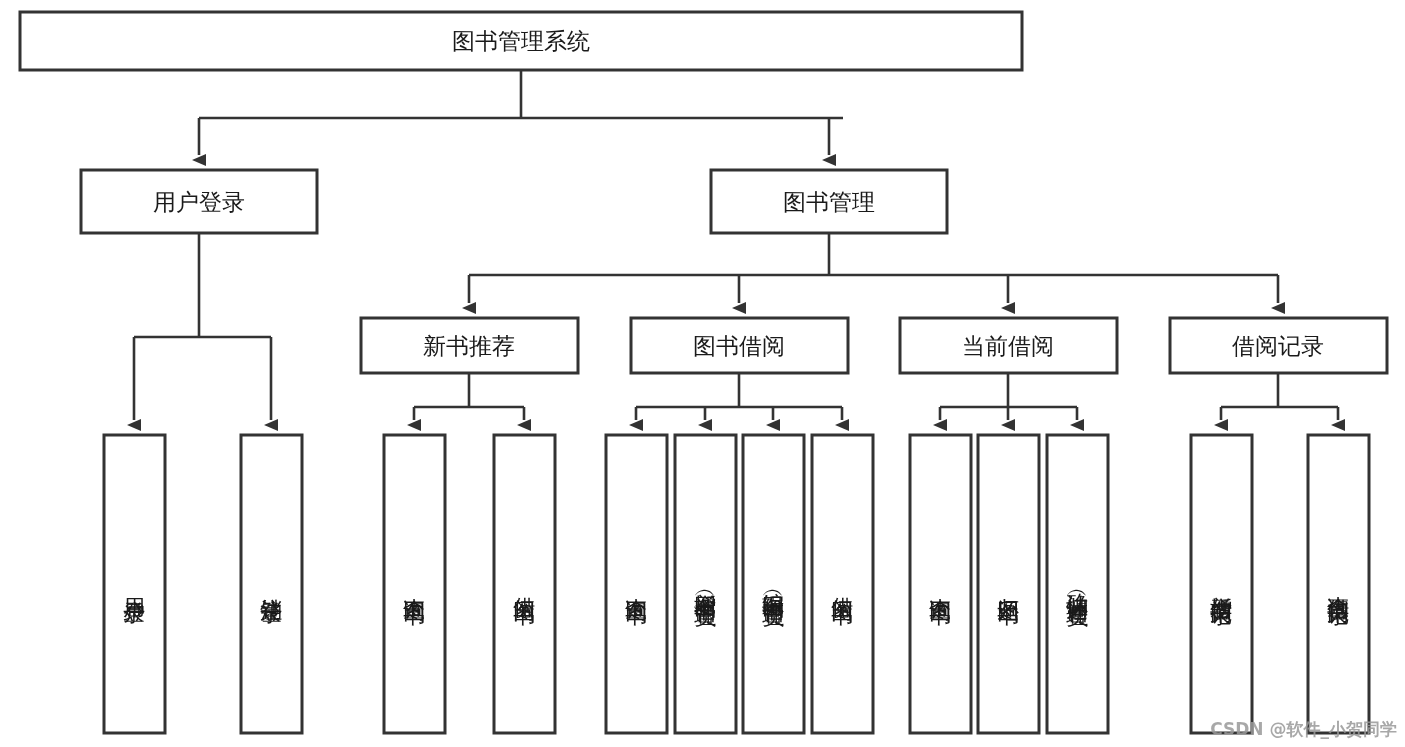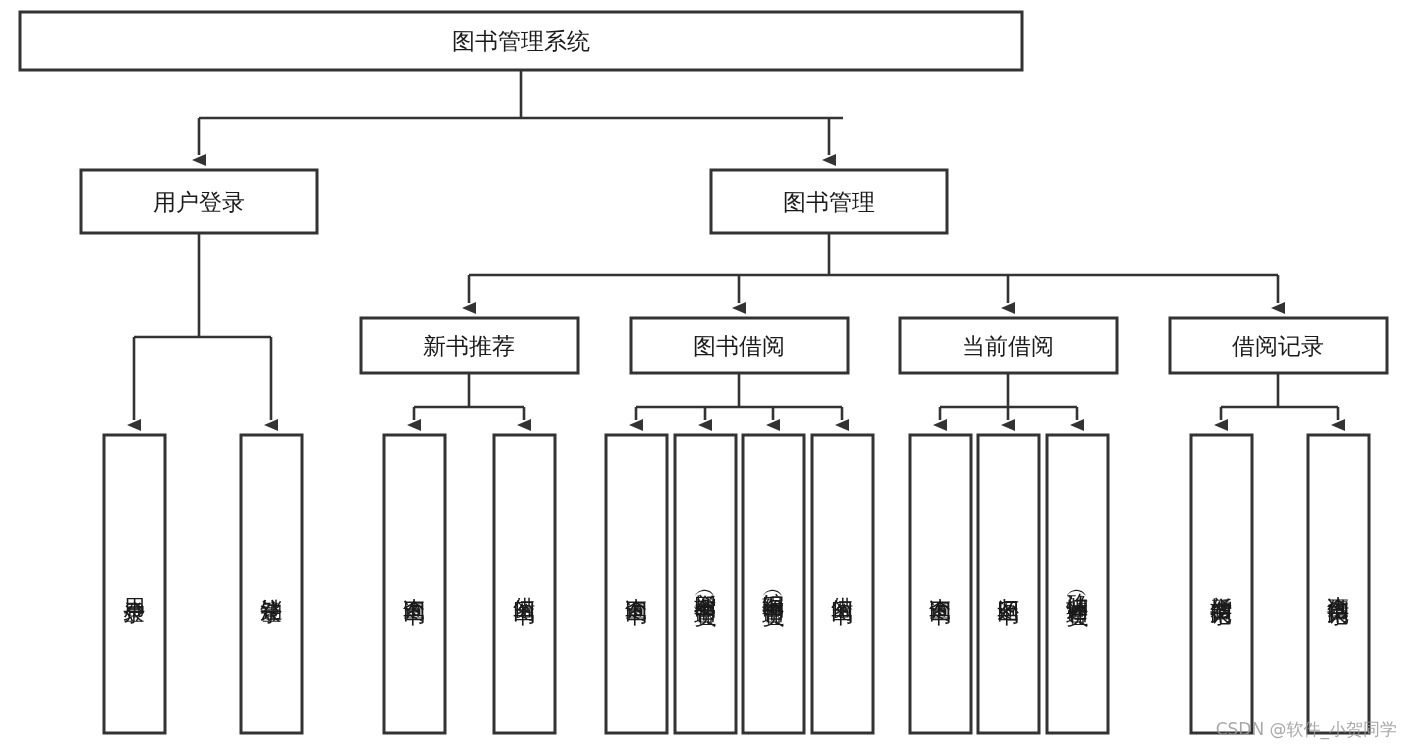--- a/index.html
+++ b/index.html
@@ -64,20 +64,21 @@
   }
   .watermark {
     position: absolute;
     right: 8px;
     bottom: 6px;
     font-family: "DejaVu Sans", "Liberation Sans", sans-serif;
     font-size: 17px;
     color: #9a9a9a;
     opacity: 0.85;
     white-space: nowrap;
+    font-weight: bold;
   }
 </style>
 </head>
 <body>
 
 <div id="page">
 
   <svg id="diagram" viewBox="0 0 1405 747">
     <defs>
       <marker id="arw" markerWidth="12" markerHeight="14" refX="1" refY="7" orient="auto" markerUnits="userSpaceOnUse">

